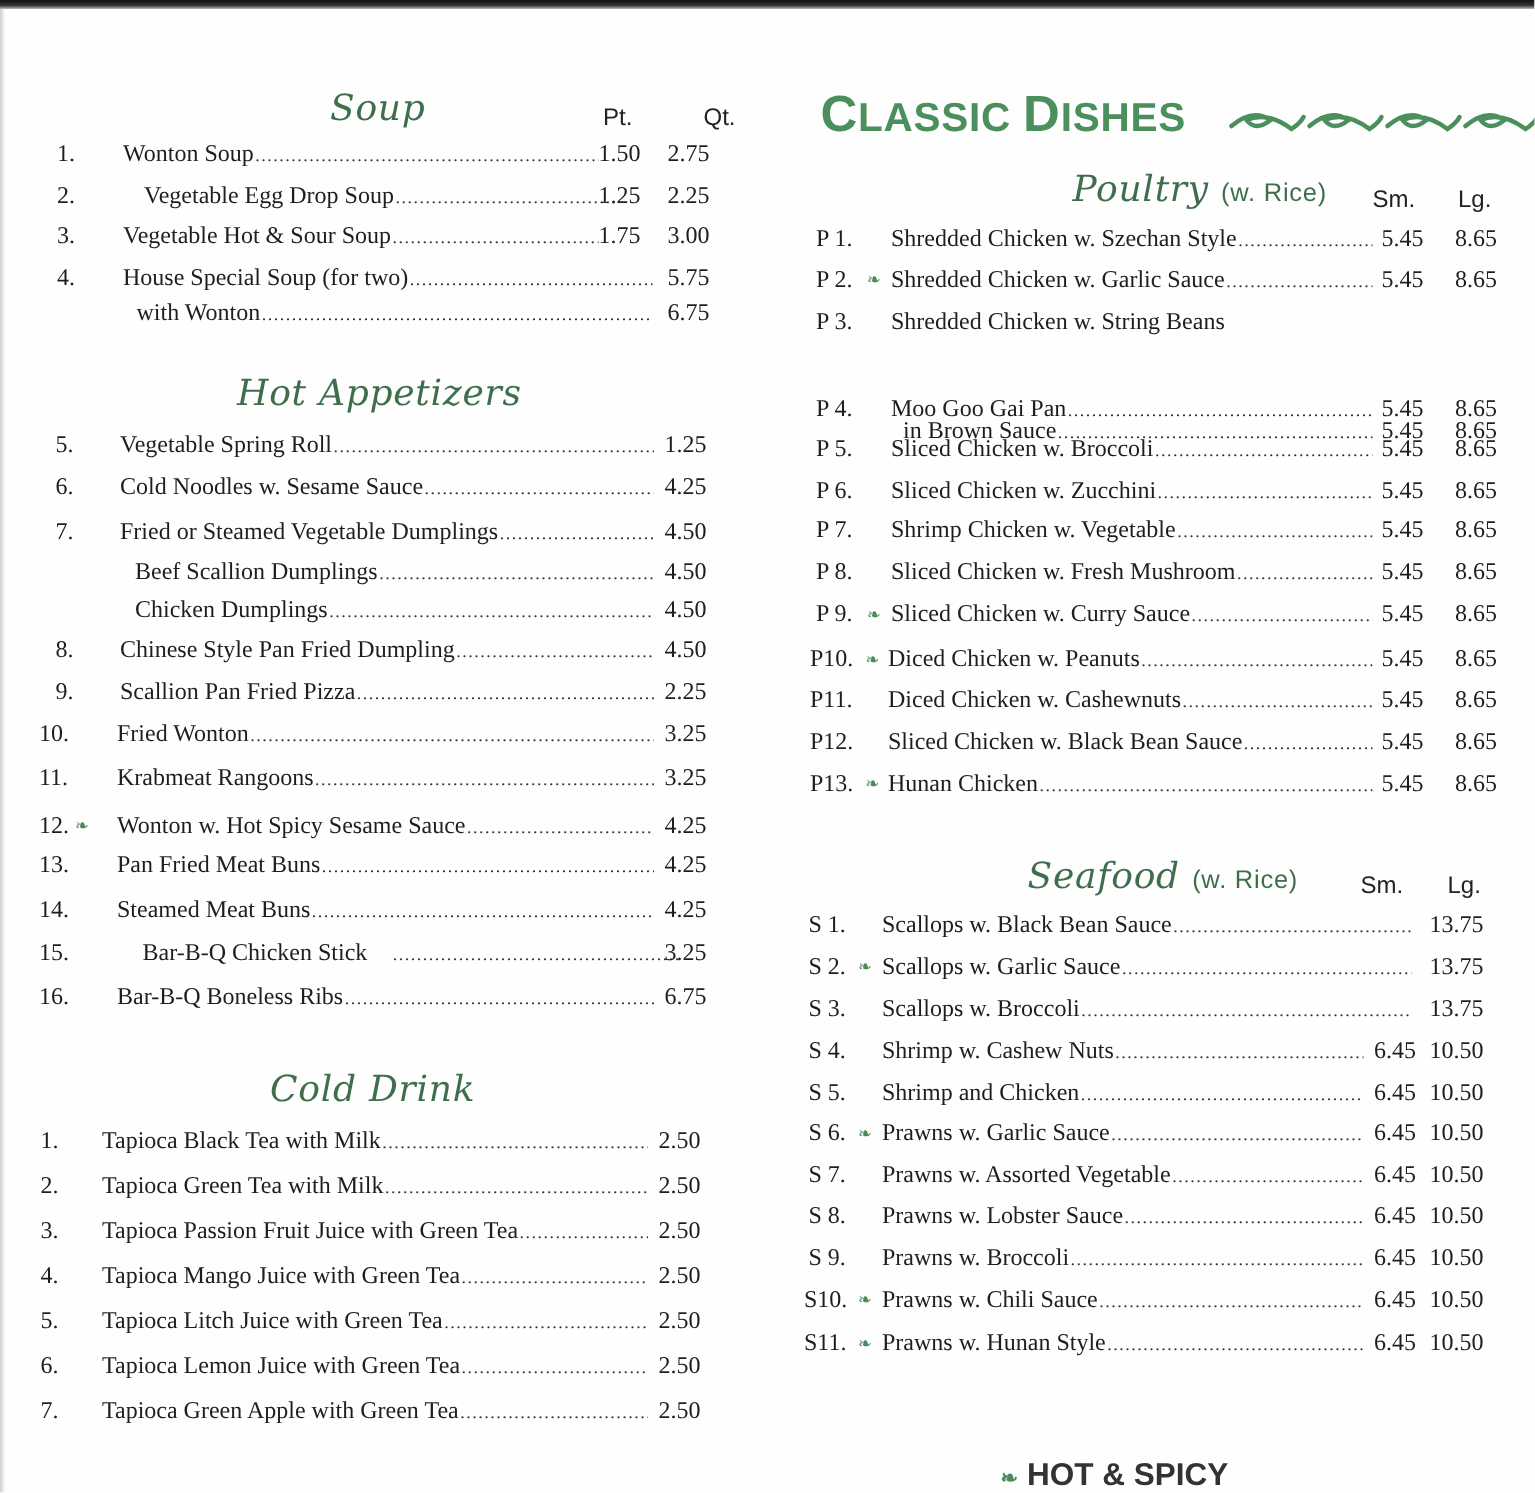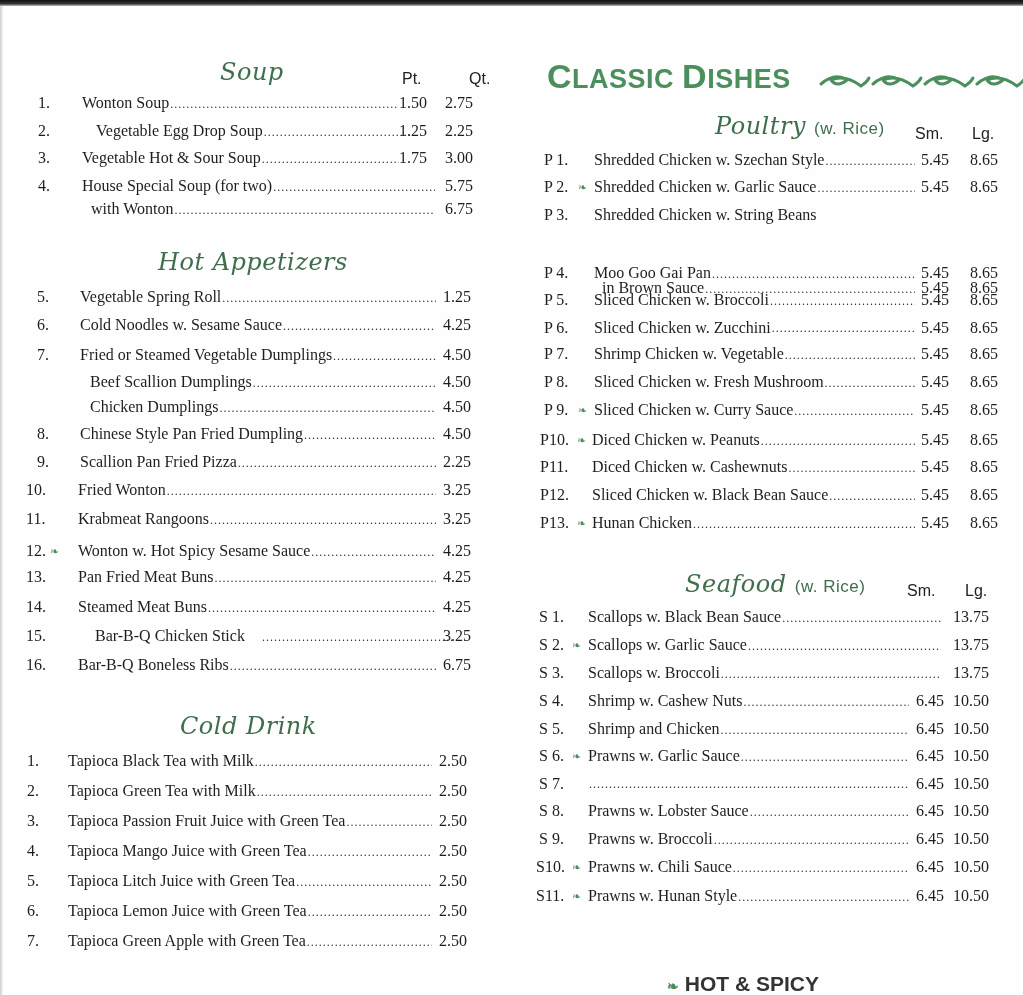--- a/index.html
+++ b/index.html
@@ -501,20 +501,21 @@
         <div class="item" style="left: 58px; width: 322px;">
           <span class="name">Prawns w. Garlic Sauce</span>
           <span class="dots"></span>
         </div>
         <span class="p1" style="position: absolute; left: 380px; width: 34px;">6.45</span>
         <span class="p2" style="position: absolute; left: 417px; width: 42px;">10.50</span>
       </div>
       <div class="row" style="left: 0px; top: 773px; width: 493px;">
         <span class="num" style="left: 9px;">S 7.</span>
         <div class="item" style="left: 58px; width: 322px;">
+          <span class="name">Prawns w. Assorted Vegetable</span>
           <span class="dots"></span>
         </div>
         <span class="p1" style="position: absolute; left: 380px; width: 34px;">6.45</span>
         <span class="p2" style="position: absolute; left: 417px; width: 42px;">10.50</span>
       </div>
       <div class="row" style="left: 0px; top: 800px; width: 493px;">
         <span class="num" style="left: 9px;">S 8.</span>
         <div class="item" style="left: 58px; width: 322px;">
           <span class="name">Prawns w. Lobster Sauce</span>
           <span class="dots"></span>

